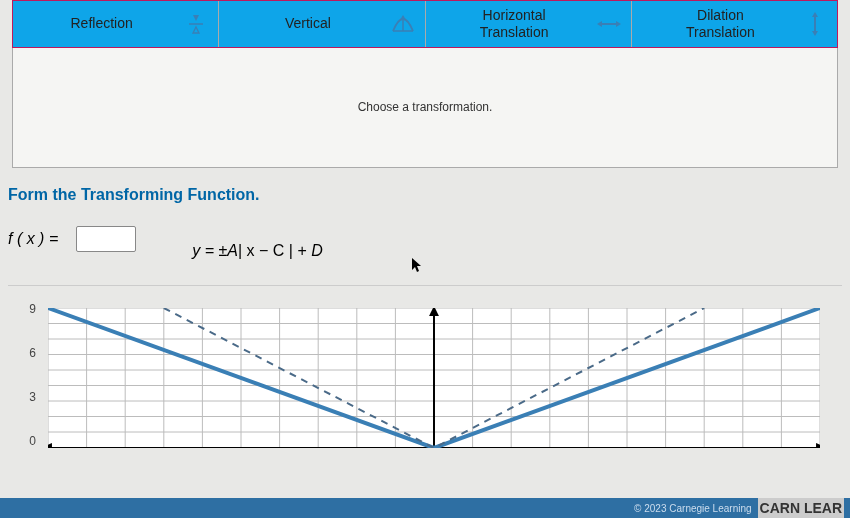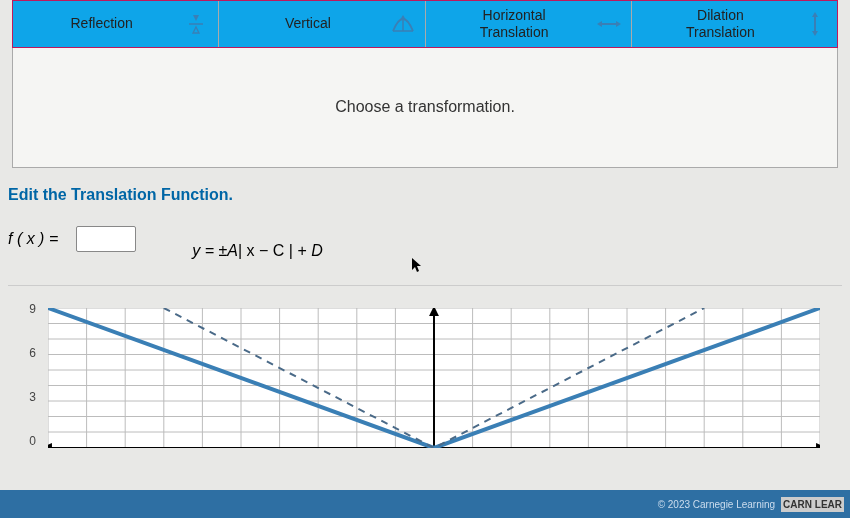--- a/index.html
+++ b/index.html
@@ -4,42 +4,42 @@
 <style>
 * { box-sizing: border-box; }
 body { margin: 0; font-family: Arial, sans-serif; background: #e8e8e6; width: 850px; height: 518px; overflow: hidden; position: relative; }
 
 .transform-row { display: flex; border: 1px solid #be185d; background: #0ea5e9; margin: 0 12px 0 12px; justify-content: space-between; }
 .trans-cell { flex: 1; border-right: 1px solid #aaa; padding: 6px 8px; display: flex; align-items: center; justify-content: space-between; font-size: 14px; color: #222; }
 .trans-cell:last-child { border-right: none; }
 .trans-label { text-align: center; flex: 1; line-height: 1.2; }
 .icon-box { width: 28px; height: 26px; display: flex; align-items: center; justify-content: center; }
 
-.choose-box { border: 1px solid #aaa; border-top: none; background: #f5f5f3; margin: 0 12px; height: 120px; display: flex; align-items: center; justify-content: center; font-size: 16px; color: #333; }
+.choose-box { border: 1px solid #aaa; border-top: none; background: #f5f5f3; margin: 0 12px; height: 120px; display: flex; align-items: center; justify-content: center; font-size: 12px; color: #333; }
 
 .edit-section { margin: 18px 8px 0 8px; }
 .edit-title { color: #0066a6; font-weight: bold; font-size: 16px; margin-bottom: 14px; }
 .func-row { display: flex; align-items: center; gap: 18px; font-size: 16px; }
 .func-eq { font-style: italic; }
 .func-input { width: 60px; height: 26px; border: 1px solid #888; background: #fff; border-radius: 2px; }
 .form-label { font-weight: bold; }
 .formula { font-style: italic; margin-top: 24px; }
 .formula .abs { font-style: normal; }
 
 .cursor { position: absolute; top: 258px; left: 412px; pointer-events: none; }
 
 .hr { border: none; border-top: 1px solid #ccc; margin: 25px 8px 0 8px; }
 
 .graph-area { position: relative; margin: 22px 20px 0 20px; height: 160px; }
 .y-ticks { position: absolute; left: 0; top: 0; height: 140px; width: 20px; font-size: 12px; color: #444; }
 .y-tick { position: absolute; right: 4px; }
 .grid { position: absolute; left: 28px; top: 0; right: 10px; height: 140px; background: #fff; }
 
-.footer { position: absolute; bottom: 0; left: 0; right: 0; height: 28px; background: #2e6fa3; color: #cde; font-size: 10px; display: flex; align-items: center; justify-content: flex-end; padding: 0 6px; }
-.brand { background: #ccc; color: #333; font-weight: bold; font-size: 10px; padding: 2px 2px; margin-left: 6px; }
+.footer { position: absolute; bottom: 0; left: 0; right: 0; height: 20px; background: #2e6fa3; color: #cde; font-size: 10px; display: flex; align-items: center; justify-content: flex-end; padding: 0 6px; }
+.brand { background: #ccc; color: #333; font-weight: bold; font-size: 14px; padding: 2px 2px; margin-left: 6px; }
 </style>
 </head>
 <body>
 
 <div class="transform-row">
   <div class="trans-cell">
     <span class="trans-label">Reflection</span>
     <span class="icon-box">
       <svg width="22" height="22" viewBox="0 0 22 22">
           <polygon points="8,2 14,2 11,8" fill="#3a7fb5"></polygon>
@@ -81,21 +81,21 @@
         </svg>
     </span>
   </div>
 </div>
 
 <div class="choose-box">
   <span>Choose a transformation.</span>
 </div>
 
 <div class="edit-section">
-  <div class="edit-title">Edit the Translation Function.</div>
+  <div class="edit-title">Form the Transforming Function.</div>
   <div class="func-row">
     <span class="func-eq">f ( x )  =</span>
     <input class="func-input" type="text" style="">
     <span style="width:20px"></span>
     <span class="formula">
       <span>y = ±A</span><span class="abs">| x − C |</span><span> + D</span>
     </span>
   </div>
 </div>
 

